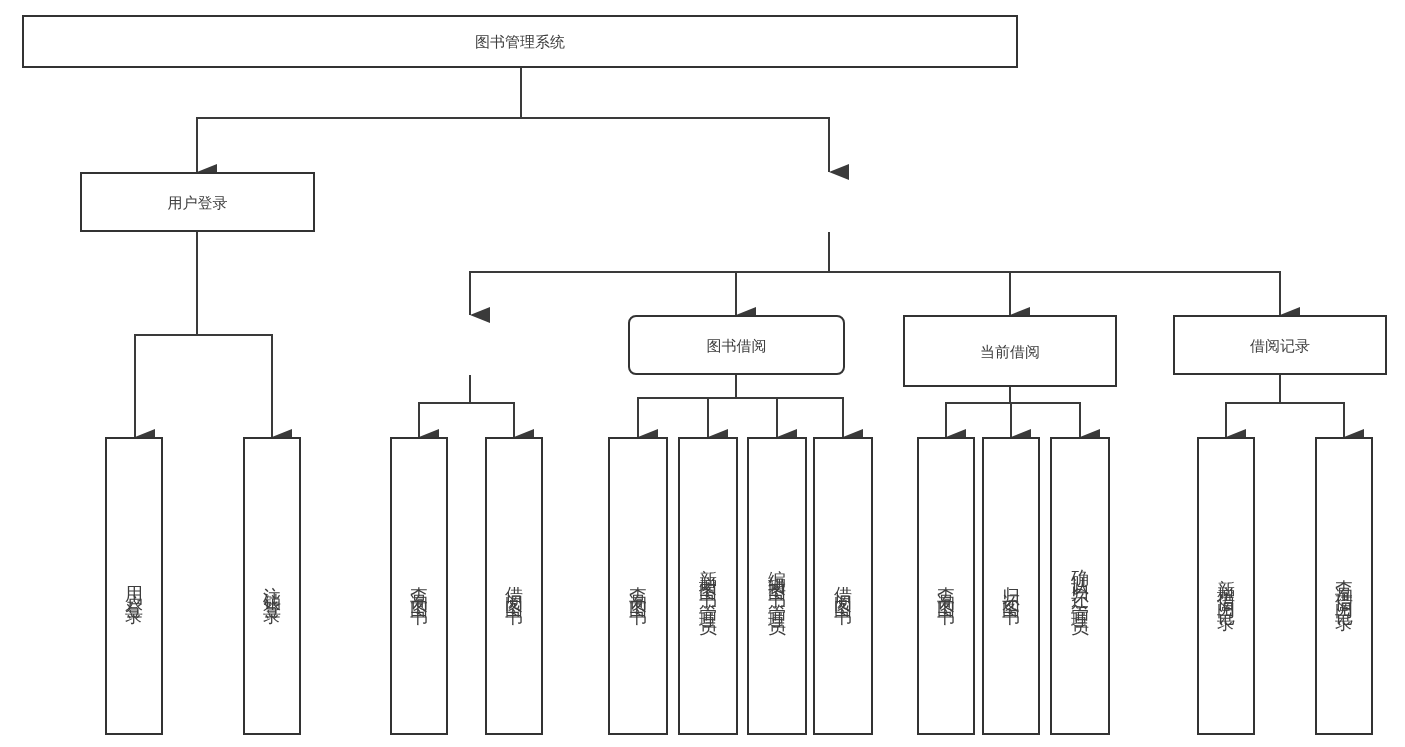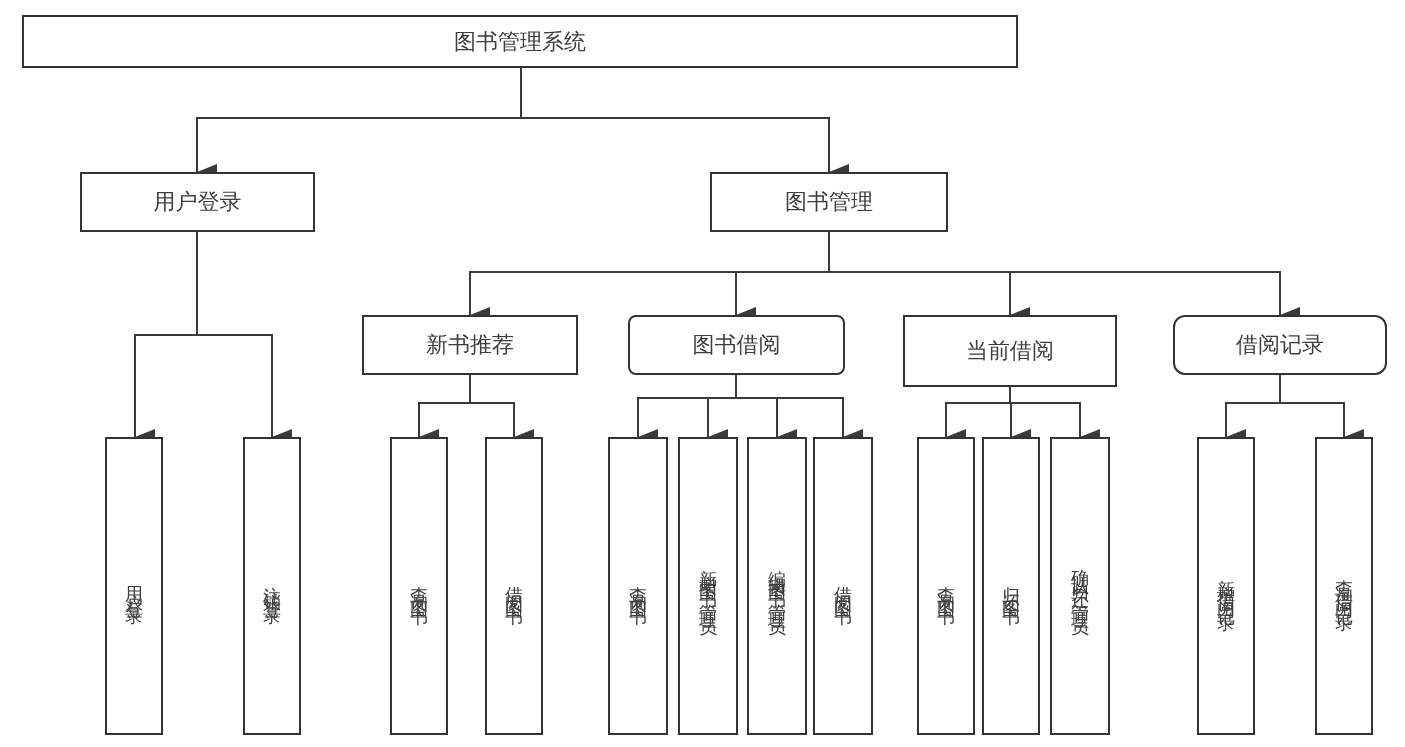--- a/index.html
+++ b/index.html
@@ -13,21 +13,21 @@
   #wires{position:absolute;left:0;top:0;z-index:1;}
   .box{
     position:absolute;
     background:#ffffff;
     border:2px solid #333333;
     box-sizing:border-box;
     display:flex;
     align-items:center;
     justify-content:center;
     color:#3d3d3d;
-    font-size:22px;
+    font-size:15px;
     z-index:2;
     text-align:center;
     line-height:1;
   }
   .vbox{
     writing-mode:vertical-rl;
     text-orientation:mixed;
     letter-spacing:7px;
     font-size:18px;
   }
@@ -93,26 +93,24 @@
       <path d="M1280,375 V403"></path>
       <path d="M1225,403 H1345"></path>
       <path d="M1226,403 V437" marker-end="url(#arrow)"></path>
       <path d="M1344,403 V437" marker-end="url(#arrow)"></path>
     </g>
   </svg>
 
   <div class="box" style="left:22px;top:15px;width:996px;height:53px;">图书管理系统</div>
 
   <div class="box" style="left:80px;top:172px;width:235px;height:60px;">用户登录</div>
-  <div class="box" style="left:710px;top:172px;width:238px;height:60px;">图书管理</div>
 
-  <div class="box" style="left:362px;top:315px;width:216px;height:60px;">新书推荐</div>
   <div class="box" style="left:628px;top:315px;width:217px;height:60px;border-radius:8px;">图书借阅</div>
   <div class="box" style="left:903px;top:315px;width:214px;height:72px;">当前借阅</div>
-  <div class="box" style="left:1173px;top:315px;width:214px;height:60px;border-radius:12px;">借阅记录</div>
+  <div class="box" style="left:1173px;top:315px;width:214px;height:60px;">借阅记录</div>
 
   <div class="box vbox" style="left:105px;top:437px;width:58px;height:298px;">用户登录</div>
   <div class="box vbox" style="left:243px;top:437px;width:58px;height:298px;">注销登录</div>
 
   <div class="box vbox" style="left:390px;top:437px;width:58px;height:298px;">查询图书</div>
   <div class="box vbox" style="left:485px;top:437px;width:58px;height:298px;">借阅图书</div>
 
   <div class="box vbox" style="left:608px;top:437px;width:60px;height:298px;">查询图书</div>
   <div class="box vbox" style="left:678px;top:437px;width:60px;height:298px;">新增图书（管理员）</div>
   <div class="box vbox" style="left:747px;top:437px;width:60px;height:298px;">编辑图书（管理员）</div>

